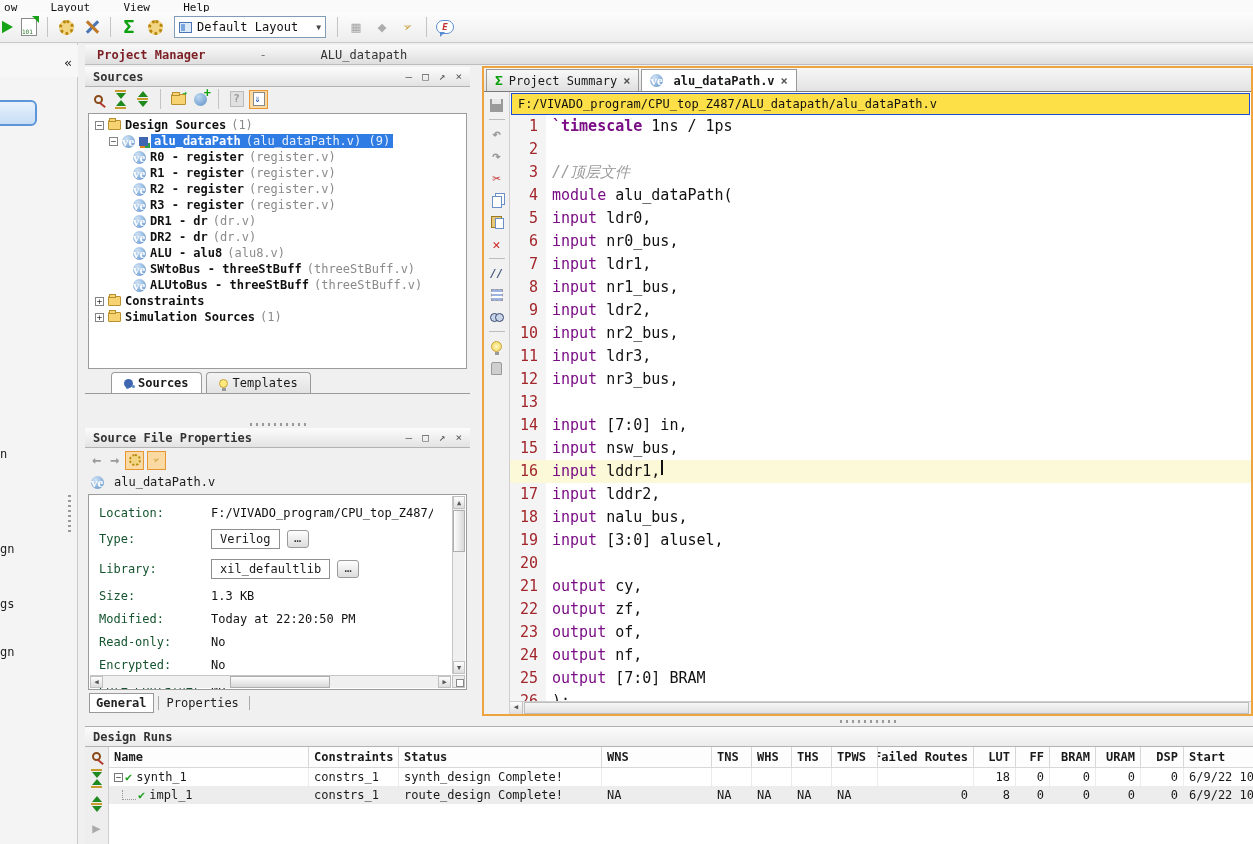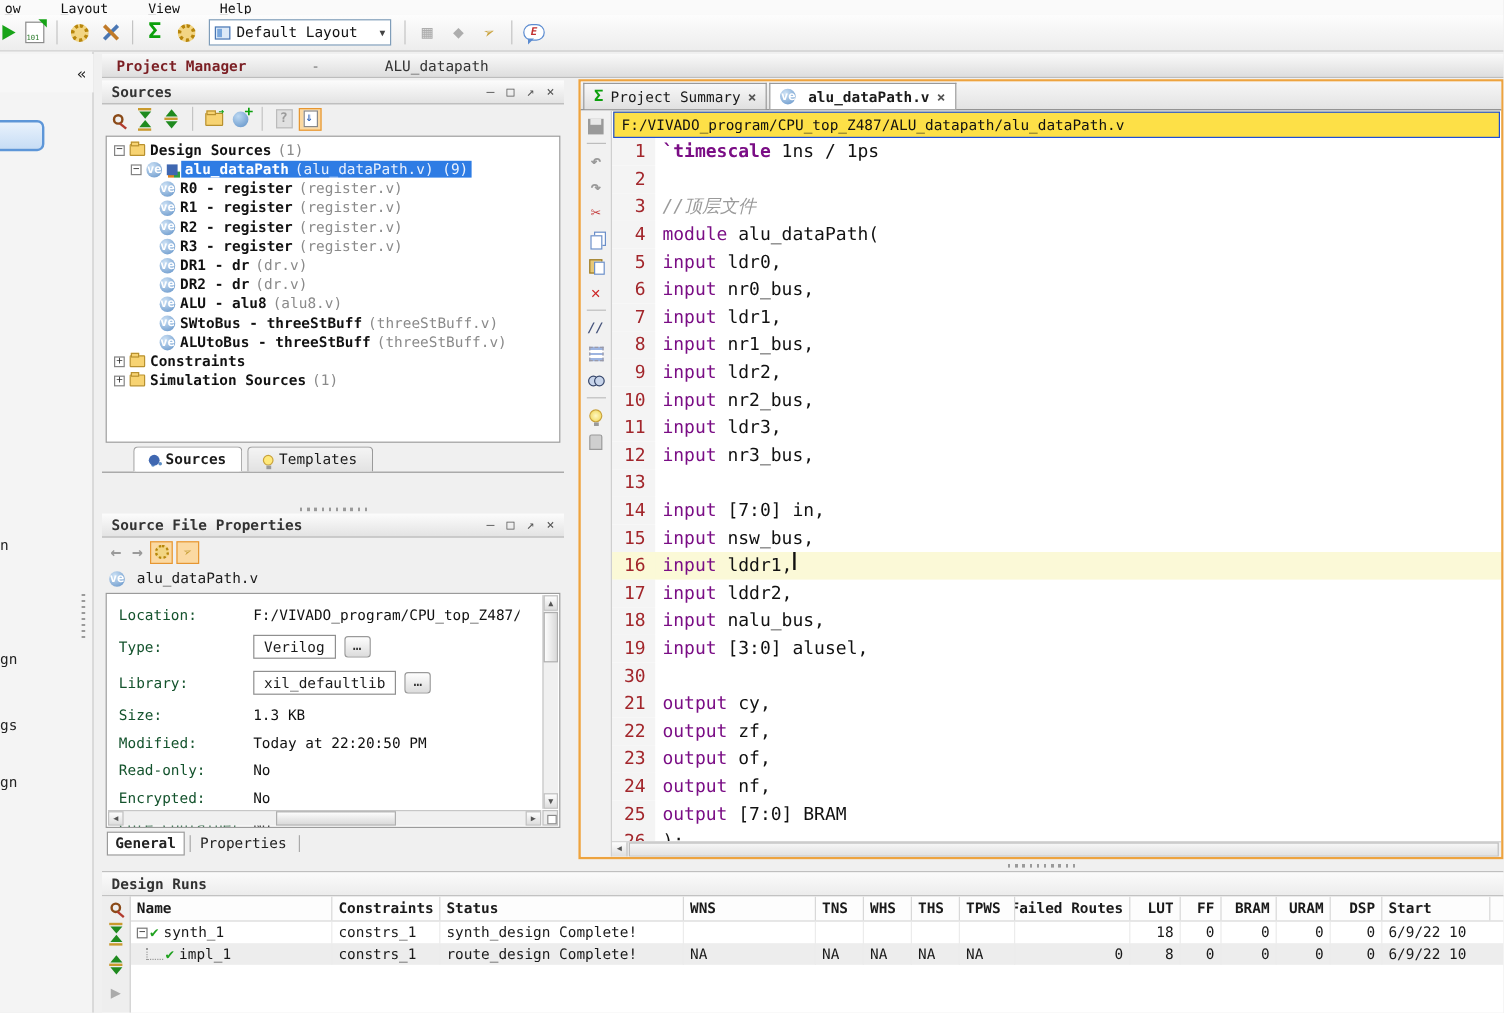--- a/index.html
+++ b/index.html
@@ -79,21 +79,21 @@
 
   .treebox { margin:2px 3px; height:256px; background:#fff; border:1px solid #9b9b9b; overflow:hidden; padding-top:3px; }
   .tree-row { display:flex; align-items:center; height:16px; white-space:nowrap; }
   .tree-row.lvl0 { padding-left:6px; }
   .tree-row.lvl1 { padding-left:20px; }
   .tree-row.lvl2 { padding-left:44px; }
   .expbox { width:9px; height:9px; border:1px solid #848484; background:#fff; font-size:9px; line-height:7px; text-align:center; color:#333; margin-right:4px; flex:none; }
   .ticon { flex:none; margin-right:4px; }
   .ticon.folder { width:13px; height:10px; background:#f7d372; border:1px solid #b8912f; border-radius:1px; position:relative; }
   .ticon.folder::before { content:""; position:absolute; left:0; top:-3px; width:5px; height:2px; background:#f7d372; border:1px solid #b8912f; }
-  .ticon.ve { width:13px; height:13px; border-radius:50%; background:radial-gradient(circle at 35% 30%, #cfe3f6, #5d8fc6); color:#fff; font-size:10px; line-height:13px; text-align:center; font-weight:bold; }
+  .ticon.ve { width:13px; height:13px; border-radius:50%; background:radial-gradient(circle at 35% 30%, #cfe3f6, #5d8fc6); color:#fff; font-size:13px; line-height:13px; text-align:left; font-weight:bold;font-family:Liberation Serif, serif; }
   .hiericon { width:9px; height:9px; flex:none; margin-right:3px; background:#3f67b1; box-shadow:4px 4px 0 -2px #2e9e40, -1px 4px 0 -2px #e0851f; }
   .tlabel { display:flex; align-items:center; }
   .tlabel b { font-weight:bold; color:#111; }
   .tsuffix { color:#8a8a8a; margin-left:5px; }
   .tlabel.sel { background:#2e7ce4; padding:0 3px; }
   .tlabel.sel b { color:#fff; }
   .tlabel.sel .tsuffix { color:#eaf1fd; }
 
   .inner-tabs { height:22px; display:flex; align-items:center; padding-left:4px; }
   .itab { padding:2px 6px; margin-right:2px; color:#222; }
@@ -187,21 +187,21 @@
   #design-runs .phead { background:linear-gradient(#fbfbfb,#ececec); }
   .drbody { display:flex; height:97px; }
   .drtools { width:24px; background:#eeeeee; border-right:1px solid #cfcfcf; display:flex; flex-direction:column; align-items:center; padding-top:5px; gap:8px; }
   .drplay { color:#ababab; font-size:14px; }
   .drpart { width:12px; height:8px; background:#c4c4c4; margin-top:6px; }
   .drtable { flex:1; overflow:hidden; }
   .drrow { display:flex; height:18px; align-items:center; white-space:nowrap; }
   .drhead { height:21px; background:#fdfdfd; border-bottom:1px solid #d8d8d8; font-weight:bold; }
   .cell { height:100%; display:flex; align-items:center; padding:0 5px; overflow:hidden; flex:none; border-right:1px solid #ececec; }
   .drhead .cell { border-right:1px solid #d8d8d8; }
-  .c-name{width:168px;} .c-constr{width:90px;} .c-status{width:203px;} .c-wns{width:110px;}
+  .c-name{width:200px;} .c-constr{width:90px;} .c-status{width:203px;} .c-wns{width:110px;}
   .c-tns{width:40px;} .c-whs{width:40px;} .c-ths{width:40px;} .c-tpws{width:46px;}
   .c-failed{width:96px;} .c-lut{width:42px;} .c-ff{width:34px;} .c-bram{width:46px;}
   .c-uram{width:45px;} .c-dsp{width:43px;} .c-start{width:90px; border-right:none;}
   .drrow .c-failed,.drrow .c-lut,.drrow .c-ff,.drrow .c-bram,.drrow .c-uram,.drrow .c-dsp { justify-content:flex-end; }
   .drrow.alt { background:#ededed; }
   .check { color:#1fa11f; font-weight:bold; margin:0 4px 0 2px; }
   .dr-expbox { width:9px; height:9px; border:1px solid #777; background:#fff; font-size:9px; line-height:7px; text-align:center; color:#333; flex:none; }
   .dr-branch { width:14px; height:10px; border-left:1px dotted #999; border-bottom:1px dotted #999; margin-left:8px; flex:none; }
 </style>
 </head>
@@ -747,21 +747,21 @@
             
           </div>
 
           <div class="cline">
             <span class="lnum">19</span>
             <span class="ltext"><span class="tok kw">input</span><span class="tok pl"> [3:0] alusel,</span></span>
             
           </div>
 
           <div class="cline">
-            <span class="lnum">30</span>
+            <span class="lnum">20</span>
             <span class="ltext"></span>
             
           </div>
 
           <div class="cline">
             <span class="lnum">21</span>
             <span class="ltext"><span class="tok kw">output</span><span class="tok pl"> cy,</span></span>
             
           </div>
 

